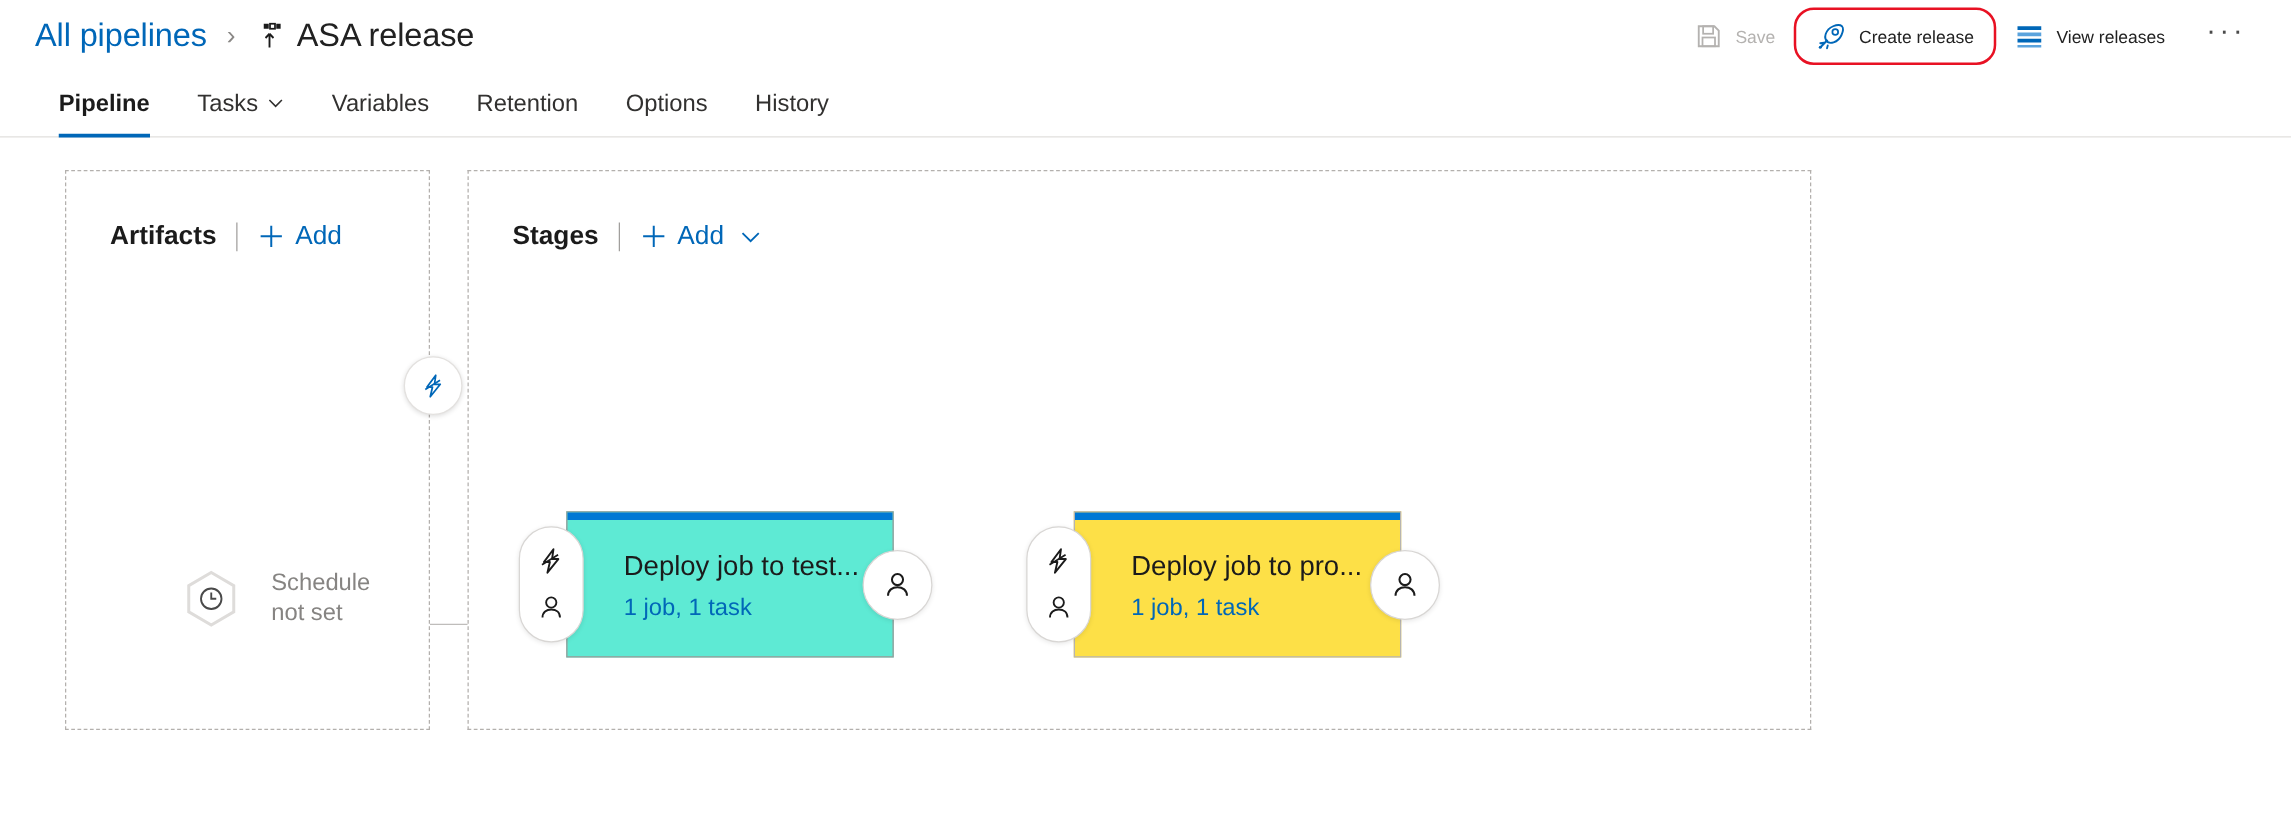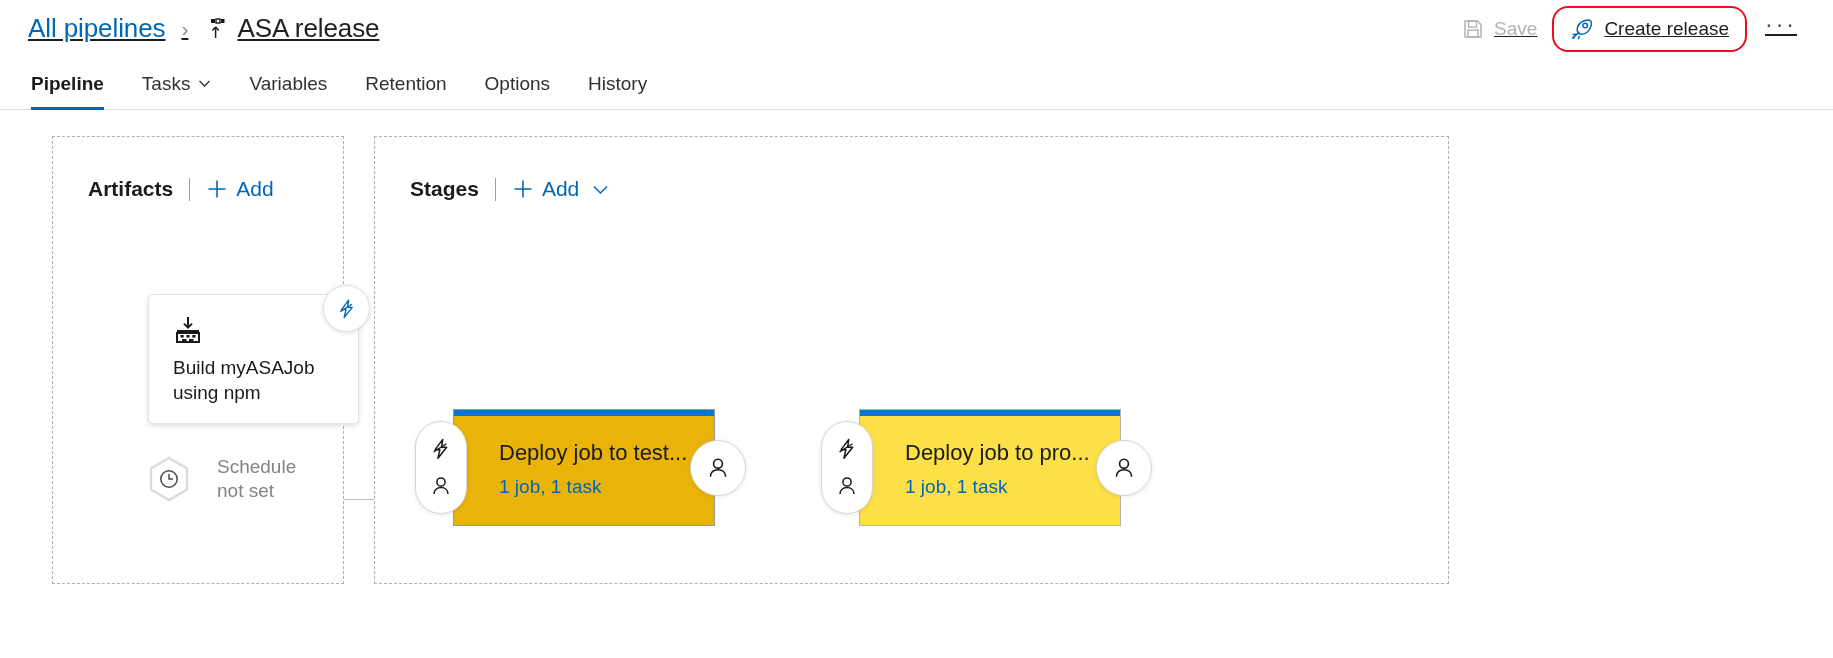--- a/index.html
+++ b/index.html
@@ -13,21 +13,20 @@
     overflow: hidden;
   }
 
   
   .topbar {
     position: relative;
     height: 57px;
     display: flex;
     align-items: center;
     padding: 0 22px 0 28px;
-    text-decoration: underline;
   }
   .breadcrumb {
     display: flex;
     align-items: center;
     gap: 0;
   }
   .crumb-link {
     font-size: 26px;
     color: #0067b8;
     letter-spacing: -0.1px;
@@ -58,21 +57,21 @@
     margin-left: auto;
     display: flex;
     align-items: center;
     gap: 0;
   }
   .tb-btn {
     display: flex;
     align-items: center;
     gap: 10px;
     padding: 9px 13px;
-    font-size: 19px;
+    font-size: 14px;
     color: #212121;
     cursor: pointer;
     background: transparent;
     border: 2px solid transparent;
     white-space: nowrap;
     line-height: 1;
   }
   .tb-btn.disabled { color: #b4b2b0; cursor: default; }
   .tb-btn.highlight {
     border-color: #e81123;
@@ -88,21 +87,21 @@
     line-height: 0.5;
   }
   .tb-ico { display: inline-flex; align-items: center; justify-content: center; }
 
   
   .tabstrip {
     height: 53px;
     border-bottom: 1px solid #e1dfdd;
     display: flex;
     align-items: flex-end;
-    padding-left: 12px;
+    padding-left: 28px;
     gap: 0;
   }
   .tab {
     position: relative;
     font-size: 19px;
     color: #323130;
     padding: 0 19px 14px 19px;
     cursor: pointer;
     display: flex;
     align-items: center;
@@ -235,21 +234,21 @@
     z-index: 2;
   }
   .stage-body {
     position: absolute;
     inset: 0;
     border: 1px solid #b6b4b2;
     background: #fde047;
     cursor: pointer;
   }
   .stage.selected .stage-body {
-    background: #eab308;
+    background: #5eead4;
     border-color: #9a9896;
   }
   .stage-topbar {
     position: absolute;
     left: 0; right: 0; top: 0;
     height: 6px;
     background: #0078d4;
   }
   .stage-name {
     position: absolute;
@@ -334,20 +333,31 @@
         <svg width="24" height="24" viewBox="0 0 24 24">
           <path d="M9.5 16.5 C5 14 7.5 6.5 13.5 4 C17.5 2.4 19.8 3.3 20.6 4 C21.3 4.8 22 7 20.2 11 C17.6 17 10.2 19.3 7.6 15" fill="none" stroke="#0067b8" stroke-width="1.5" stroke-linejoin="round"></path>
           <circle cx="15.2" cy="8.6" r="2.3" fill="none" stroke="#0067b8" stroke-width="1.4"></circle>
           <path d="M8.6 15.4 L3.6 20.6 M6.2 17.2 L3.2 17.6 M9.2 19.4 L8.6 21.6" fill="none" stroke="#0067b8" stroke-width="1.5" stroke-linecap="round"></path>
           <circle cx="3.2" cy="20.8" r="1.2" fill="#0067b8"></circle>
         </svg>
       </span>
       <span>Create release</span>
     </div>
 
+    <div class="tb-btn">
+      <span class="tb-ico">
+        <svg width="23" height="23" viewBox="0 0 23 23">
+          <rect x="2" y="4" width="19" height="3" fill="#0067b8"></rect>
+          <rect x="2" y="9" width="19" height="3" fill="#5ba3dd"></rect>
+          <rect x="2" y="14" width="19" height="3" fill="#0067b8"></rect>
+          <rect x="2" y="19" width="19" height="2" fill="#5ba3dd"></rect>
+        </svg>
+      </span>
+      <span>View releases</span>
+    </div>
 
     <div class="tb-ellipsis">···</div>
   </div>
 </div>
 
 <div class="tabstrip">
   <div class="tab active">
     <span>Pipeline</span>
   </div>
   <div class="tab">
@@ -386,35 +396,20 @@
       <span class="add-btn">
         <span class="ico">
           <svg width="22" height="22" viewBox="0 0 22 22">
             <path d="M11 2.5 V19.5 M2.5 11 H19.5" stroke="#0067b8" stroke-width="1.6"></path>
           </svg>
         </span>
         <span>Add</span>
       </span>
     </div>
 
-    <div class="artifact-card">
-      <span class="artifact-ico">
-        <svg width="30" height="30" viewBox="0 0 30 30">
-          <path d="M15 2 V12 M11 8.6 L15 12.6 L19 8.6" stroke="#1b1b1b" stroke-width="2" fill="none"></path>
-          <rect x="4" y="15" width="22" height="3" fill="#1b1b1b"></rect>
-          <rect x="4" y="18" width="22" height="9" fill="none" stroke="#1b1b1b" stroke-width="2"></rect>
-          <rect x="7.5" y="20" width="3.2" height="2.6" fill="#1b1b1b"></rect>
-          <rect x="13.4" y="20" width="3.2" height="2.6" fill="#1b1b1b"></rect>
-          <rect x="19.3" y="20" width="3.2" height="2.6" fill="#1b1b1b"></rect>
-          <rect x="9" y="24" width="4.5" height="3" fill="#1b1b1b"></rect>
-          <rect x="16" y="24" width="4.5" height="3" fill="#1b1b1b"></rect>
-        </svg>
-      </span>
-      <div class="artifact-label">Build myASAJob using npm</div>
-    </div>
 
     <div class="cd-badge">
       <span class="ico">
         <svg width="22" height="22" viewBox="0 0 22 22">
           <path d="M12.6 2.2 L5.6 11.6 H10 L8.2 19.4 L16.2 9.4 H11.6 Z" fill="none" stroke="#0067b8" stroke-width="1.4" stroke-linejoin="round"></path>
           <path d="M4.2 13.6 L16 6.2" stroke="#0067b8" stroke-width="1.3"></path>
         </svg>
       </span>
     </div>
 

